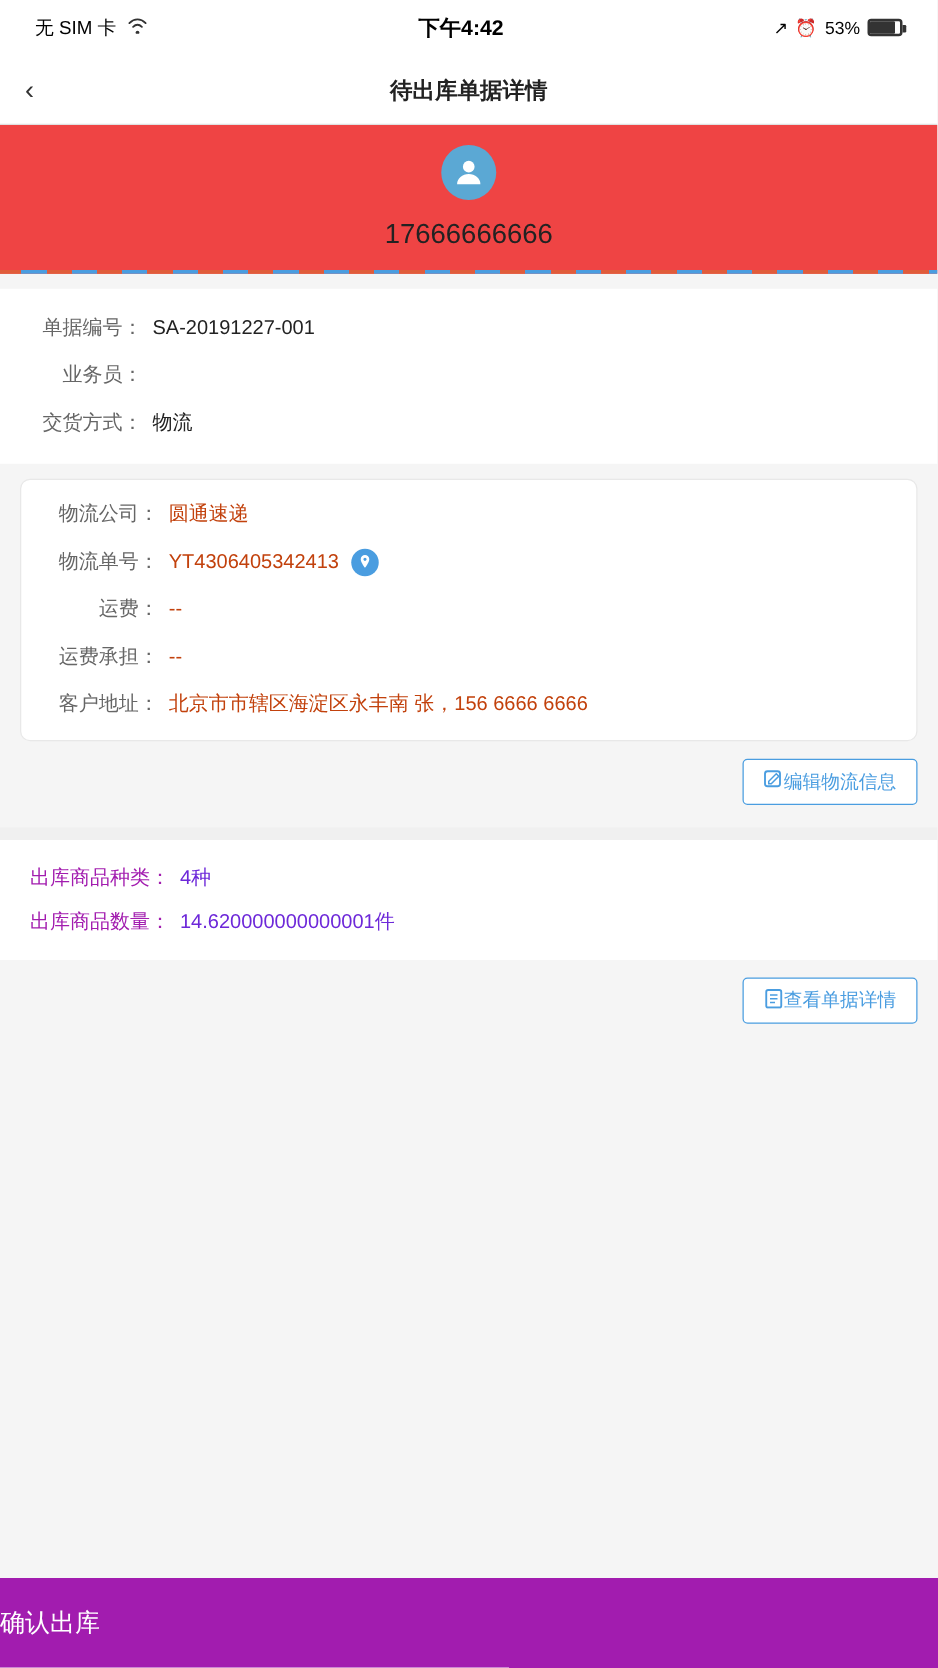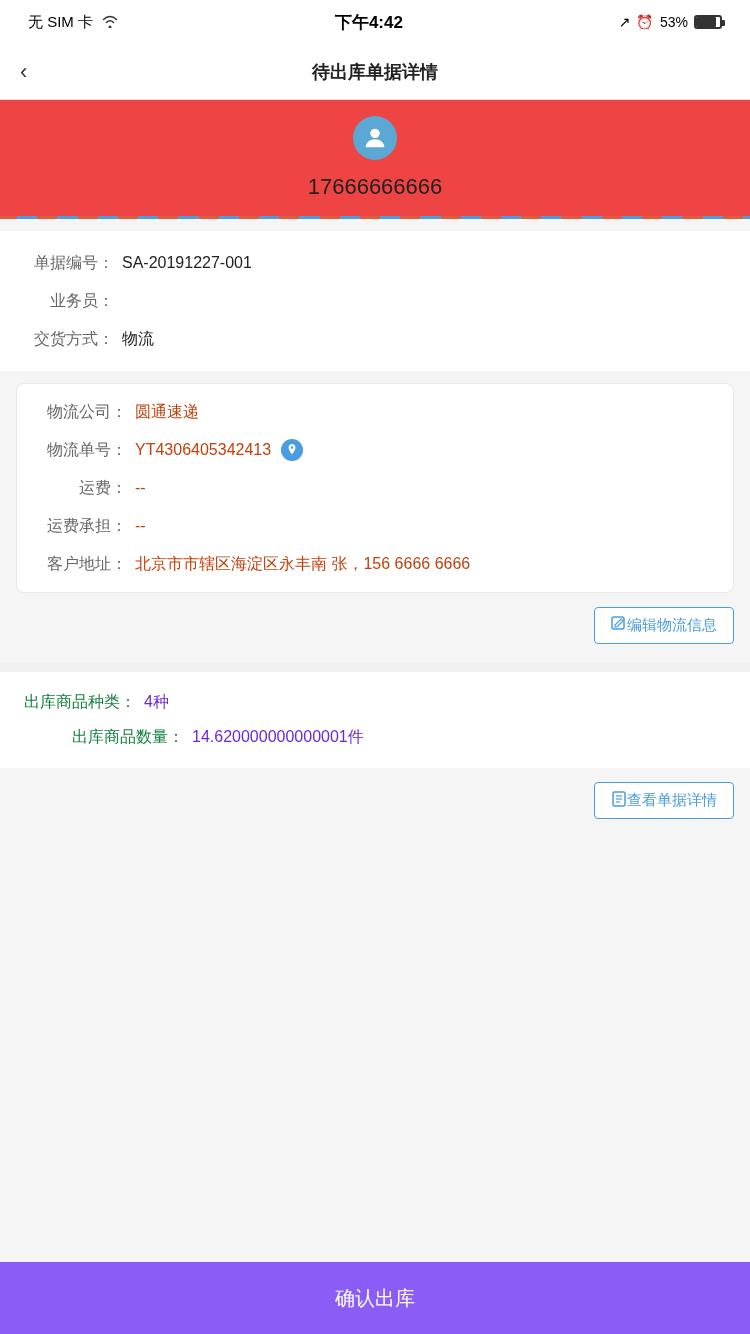--- a/index.html
+++ b/index.html
@@ -237,24 +237,23 @@
       padding: 20px 24px;
     }
     .goods-row {
       display: flex;
       align-items: center;
       margin-bottom: 14px;
       font-size: 16px;
     }
     .goods-row:last-child {
       margin-bottom: 0;
-      margin-left: 48px;
     }
     .goods-label {
-      color: #15803d;
+      color: #a21caf;
       min-width: 110px;
       text-align: right;
       margin-right: 8px;
     }
     .goods-value {
       color: #6d28d9;
     }
 
     
     .view-detail-btn {
@@ -269,25 +268,24 @@
       height: 140px;
       background: #f5f5f5;
     }
 
     
     .confirm-bar {
       position: fixed;
       bottom: 0;
       left: 0;
       width: 750px;
-      background: #8b5cf6;
+      background: #a21caf;
       height: 72px;
       display: flex;
       align-items: center;
-      justify-content: center;
       cursor: pointer;
     }
     .confirm-bar-text {
       color: #fff;
       font-size: 20px;
       font-weight: 500;
     }
   </style>
 </head>
 <body>

